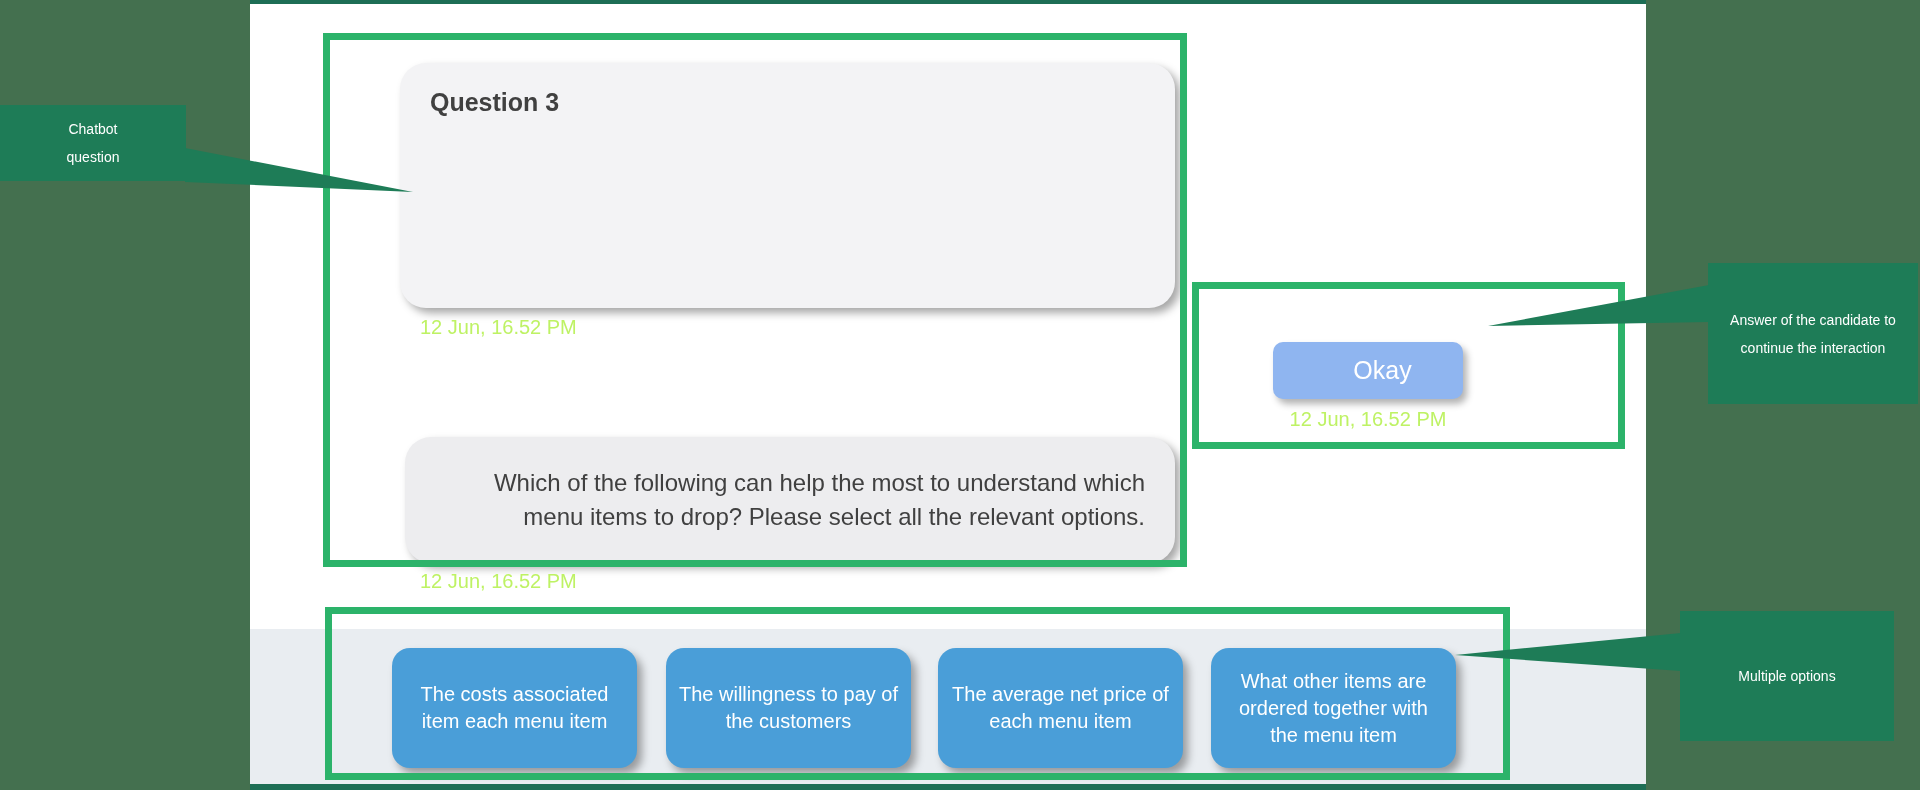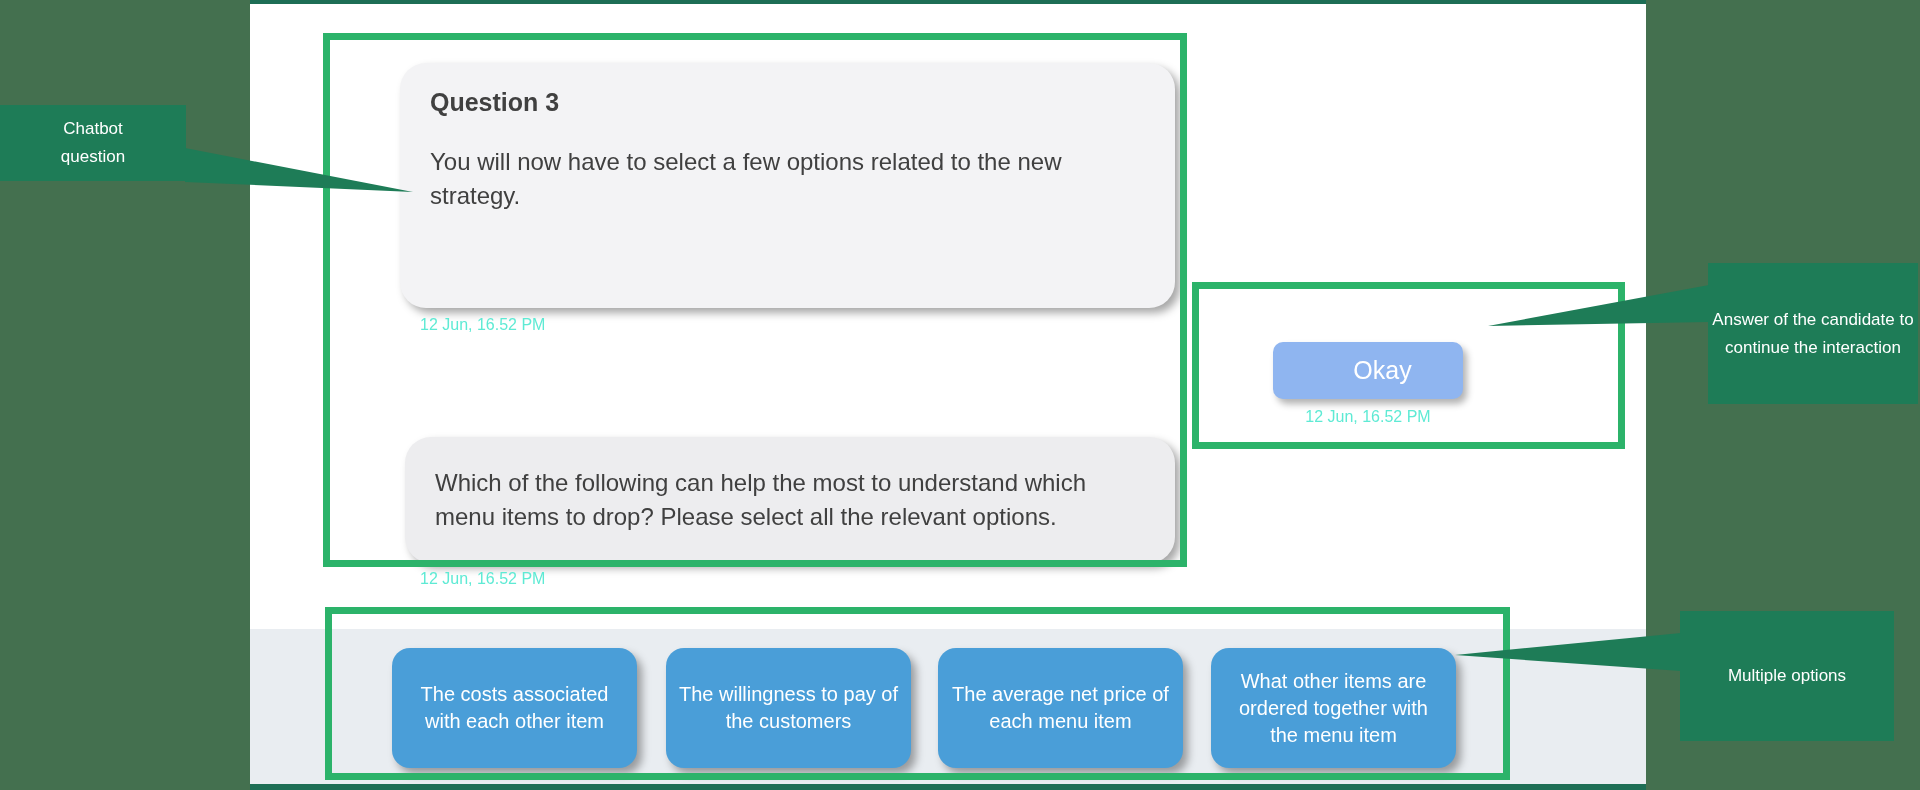--- a/index.html
+++ b/index.html
@@ -22,23 +22,23 @@
   .bubble{
     position:absolute;background:#F3F3F5;border-radius:26px;
     box-shadow:5px 5px 8px rgba(0,0,0,0.35);
     color:#404040;font-size:24px;line-height:34px;
   }
   .bubble-question{left:400px;top:63px;width:775px;height:245px;padding:20px 30px;box-sizing:border-box;}
   .bubble-question .title{font-weight:bold;font-size:25px;margin:2px 0 26px 0;}
   .bubble-question p{margin:0 0 26px 0;}
   .bubble-followup{
     left:405px;top:437px;width:770px;height:126px;background:#EDEDEF;
-    display:flex;align-items:center;box-sizing:border-box;padding:0 30px;
+    display:flex;align-items:center;box-sizing:border-box;padding:0 30px;text-align:right;
   }
-  .timestamp{position:absolute;color:#5eead4;font-size:16px;}
+  .timestamp{position:absolute;color:#bef264;font-size:20px;}
   .ts-question{left:420px;top:316px;}
   .ts-followup{left:420px;top:570px;}
   .ts-okay{left:1243px;top:408px;width:250px;text-align:center;}
 
   
   .okay-btn{
     position:absolute;left:1273px;top:342px;width:190px;height:57px;
     background:#8FB5F0;border:none;border-radius:10px;
     color:#ffffff;font-size:25px;font-family:inherit;
     display:flex;align-items:center;justify-content:center;
@@ -62,21 +62,21 @@
   
   .hl-rect{position:absolute;border:7px solid #2CB36A;box-sizing:border-box;background:transparent;}
   .rect-question{left:323px;top:33px;width:864px;height:534px;}
   .rect-answer{left:1192px;top:282px;width:433px;height:167px;}
   .rect-options{left:325px;top:607px;width:1185px;height:173px;}
 
   
   .callout{
     position:absolute;background:#1E7C57;color:#ffffff;
     display:flex;align-items:center;justify-content:center;text-align:center;
-    font-size:17px;line-height:28px;white-space:pre-line;
+    font-size:14px;line-height:28px;white-space:pre-line;
   }
   .callout-chatbot{left:0;top:105px;width:186px;height:76px;}
   .callout-answer{left:1708px;top:263px;width:210px;height:141px;}
   .callout-multiple{left:1680px;top:611px;width:214px;height:130px;}
   .arrow{position:absolute;background:#1E7C57;}
   .arrow-chatbot{left:185px;top:148px;width:228px;height:44px;
     clip-path:polygon(0% 0%,0% 77%,100% 100%);}
   .arrow-answer{left:1488px;top:285px;width:221px;height:41px;
     clip-path:polygon(100% 0%,100% 90%,0% 100%);}
   .arrow-multiple{left:1455px;top:633px;width:226px;height:38px;
@@ -86,33 +86,32 @@
 <body>
 
 <div class="app">
   <div class="app-top-edge"></div>
   <div class="bottom-strip"></div>
   <div class="app-bottom-edge"></div>
 </div>
 
 <div class="bubble bubble-question">
   <div class="title">Question 3</div>
-  <p>You will now have to select a few options related to the new strategy.</p>
 </div>
 <div class="timestamp ts-question">12 Jun, 16.52 PM</div>
 
 <button class="okay-btn">Okay</button>
 <div class="timestamp ts-okay">12 Jun, 16.52 PM</div>
 
 <div class="bubble bubble-followup">
   <span>Which of the following can help the most to understand which menu items to drop? Please select all the relevant options.</span>
 </div>
 <div class="timestamp ts-followup">12 Jun, 16.52 PM</div>
 
-<button class="option-btn opt-0">The costs associated with each other item</button>
+<button class="option-btn opt-0">The costs associated item each menu item</button>
 <button class="option-btn opt-1">The willingness to pay of the customers</button>
 <button class="option-btn opt-2">The average net price of each menu item</button>
 <button class="option-btn opt-3">What other items are ordered together with the menu item</button>
 
 <div class="hl-rect rect-question"></div>
 <div class="hl-rect rect-answer"></div>
 <div class="hl-rect rect-options"></div>
 
 <div class="callout callout-chatbot">Chatbot
 question</div>

